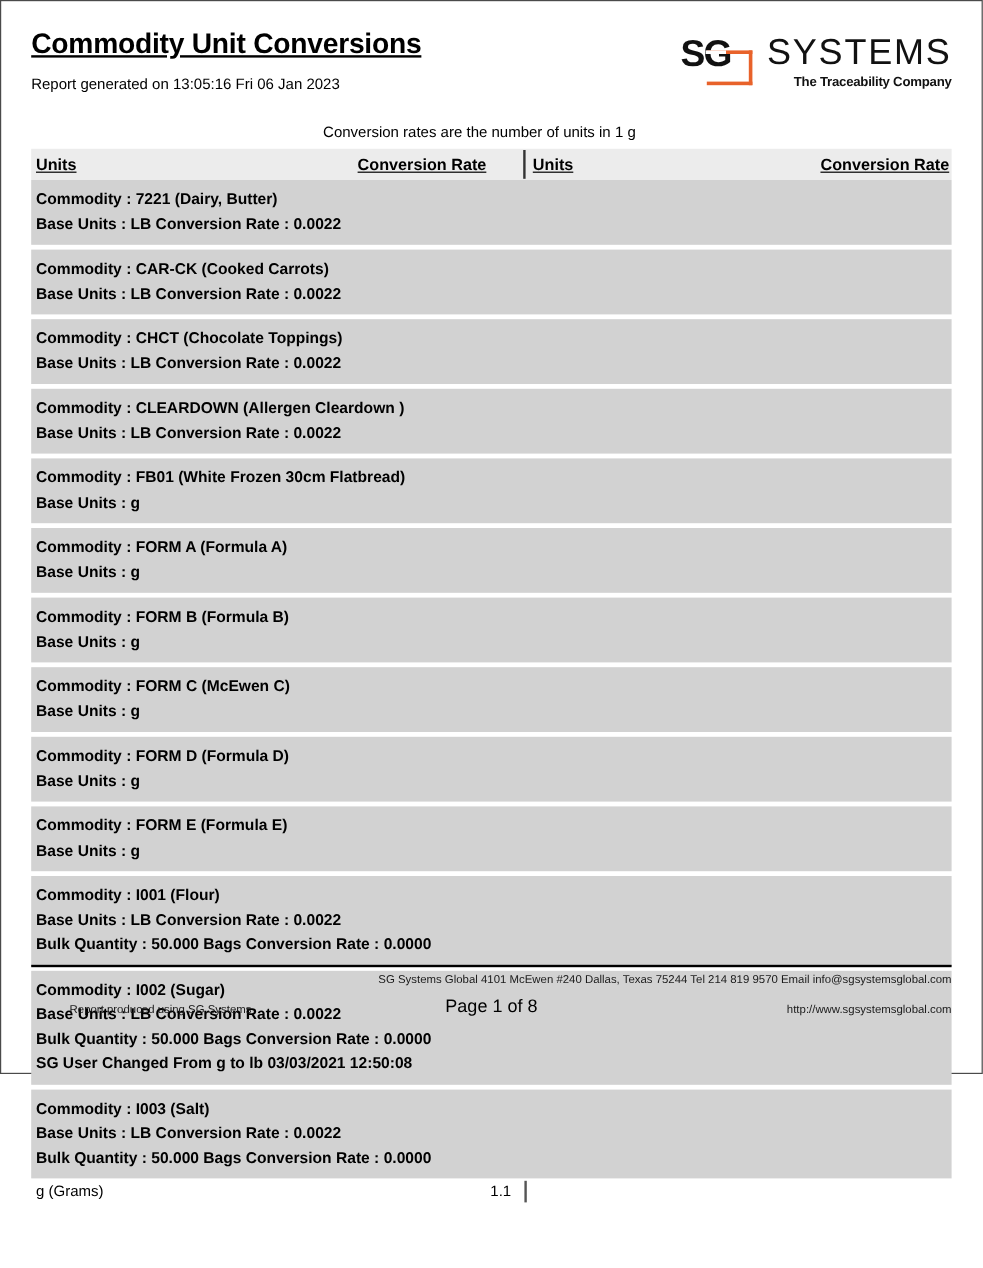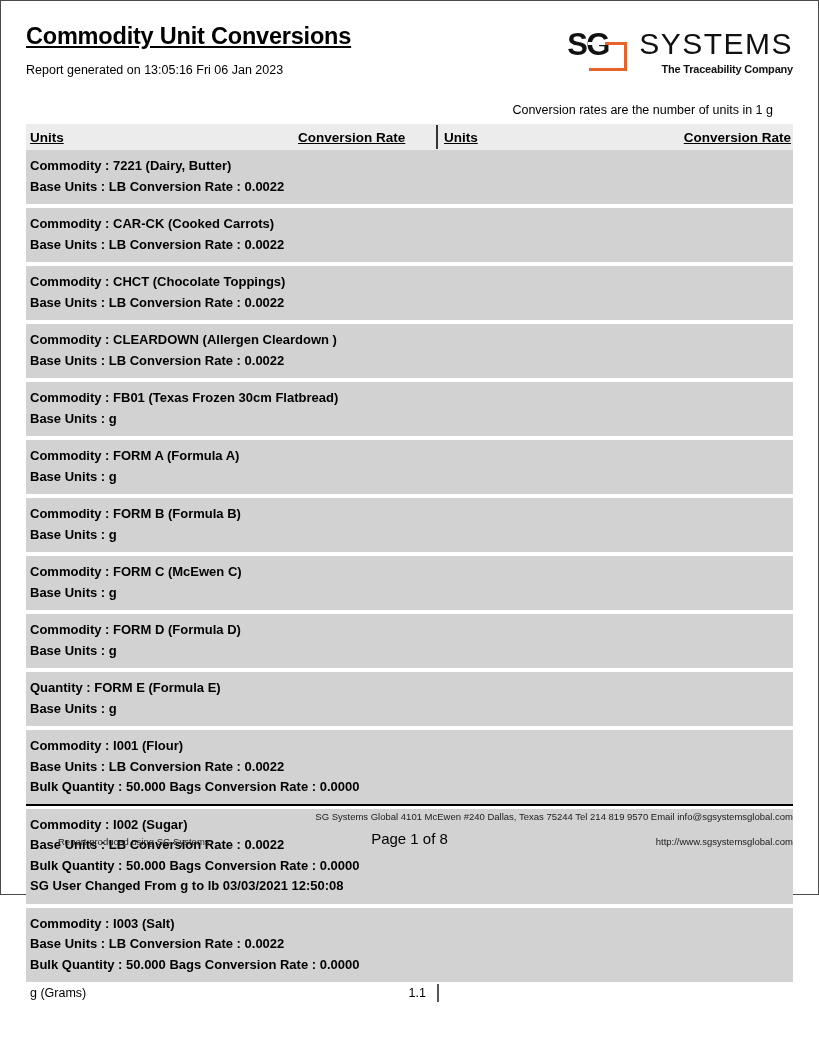--- a/index.html
+++ b/index.html
@@ -118,21 +118,21 @@
     font-size: 11px;
     font-weight: bold;
     color: #111111;
     text-align: right;
     letter-spacing: -0.2px;
     padding-top: 4px;
   }
 
   
   .conv-notice {
-    text-align: right;
+    text-align: center;
     font-size: 12.5px;
     color: #000000;
     padding-top: 8px;
     padding-bottom: 7px;
     padding-right: 20px;
   }
 
   
   .table-head {
     position: relative;
@@ -300,41 +300,41 @@
         </div>
         <div class="row">
           <div class="row-line">Commodity : CHCT (Chocolate Toppings)</div>
           <div class="row-line">Base Units : LB Conversion Rate : 0.0022</div>
         </div>
         <div class="row">
           <div class="row-line">Commodity : CLEARDOWN (Allergen Cleardown )</div>
           <div class="row-line">Base Units : LB Conversion Rate : 0.0022</div>
         </div>
         <div class="row">
-          <div class="row-line">Commodity : FB01 (Texas Frozen 30cm Flatbread)</div>
+          <div class="row-line">Commodity : FB01 (White Frozen 30cm Flatbread)</div>
           <div class="row-line">Base Units : g</div>
         </div>
         <div class="row">
           <div class="row-line">Commodity : FORM A (Formula A)</div>
           <div class="row-line">Base Units : g</div>
         </div>
         <div class="row">
           <div class="row-line">Commodity : FORM B (Formula B)</div>
           <div class="row-line">Base Units : g</div>
         </div>
         <div class="row">
           <div class="row-line">Commodity : FORM C (McEwen C)</div>
           <div class="row-line">Base Units : g</div>
         </div>
         <div class="row">
           <div class="row-line">Commodity : FORM D (Formula D)</div>
           <div class="row-line">Base Units : g</div>
         </div>
         <div class="row">
-          <div class="row-line">Quantity : FORM E (Formula E)</div>
+          <div class="row-line">Commodity : FORM E (Formula E)</div>
           <div class="row-line">Base Units : g</div>
         </div>
         <div class="row">
           <div class="row-line">Commodity : I001 (Flour)</div>
           <div class="row-line">Base Units : LB Conversion Rate : 0.0022</div>
           <div class="row-line">Bulk Quantity : 50.000 Bags Conversion Rate : 0.0000</div>
         </div>
         <div class="row">
           <div class="row-line">Commodity : I002 (Sugar)</div>
           <div class="row-line">Base Units : LB Conversion Rate : 0.0022</div>

